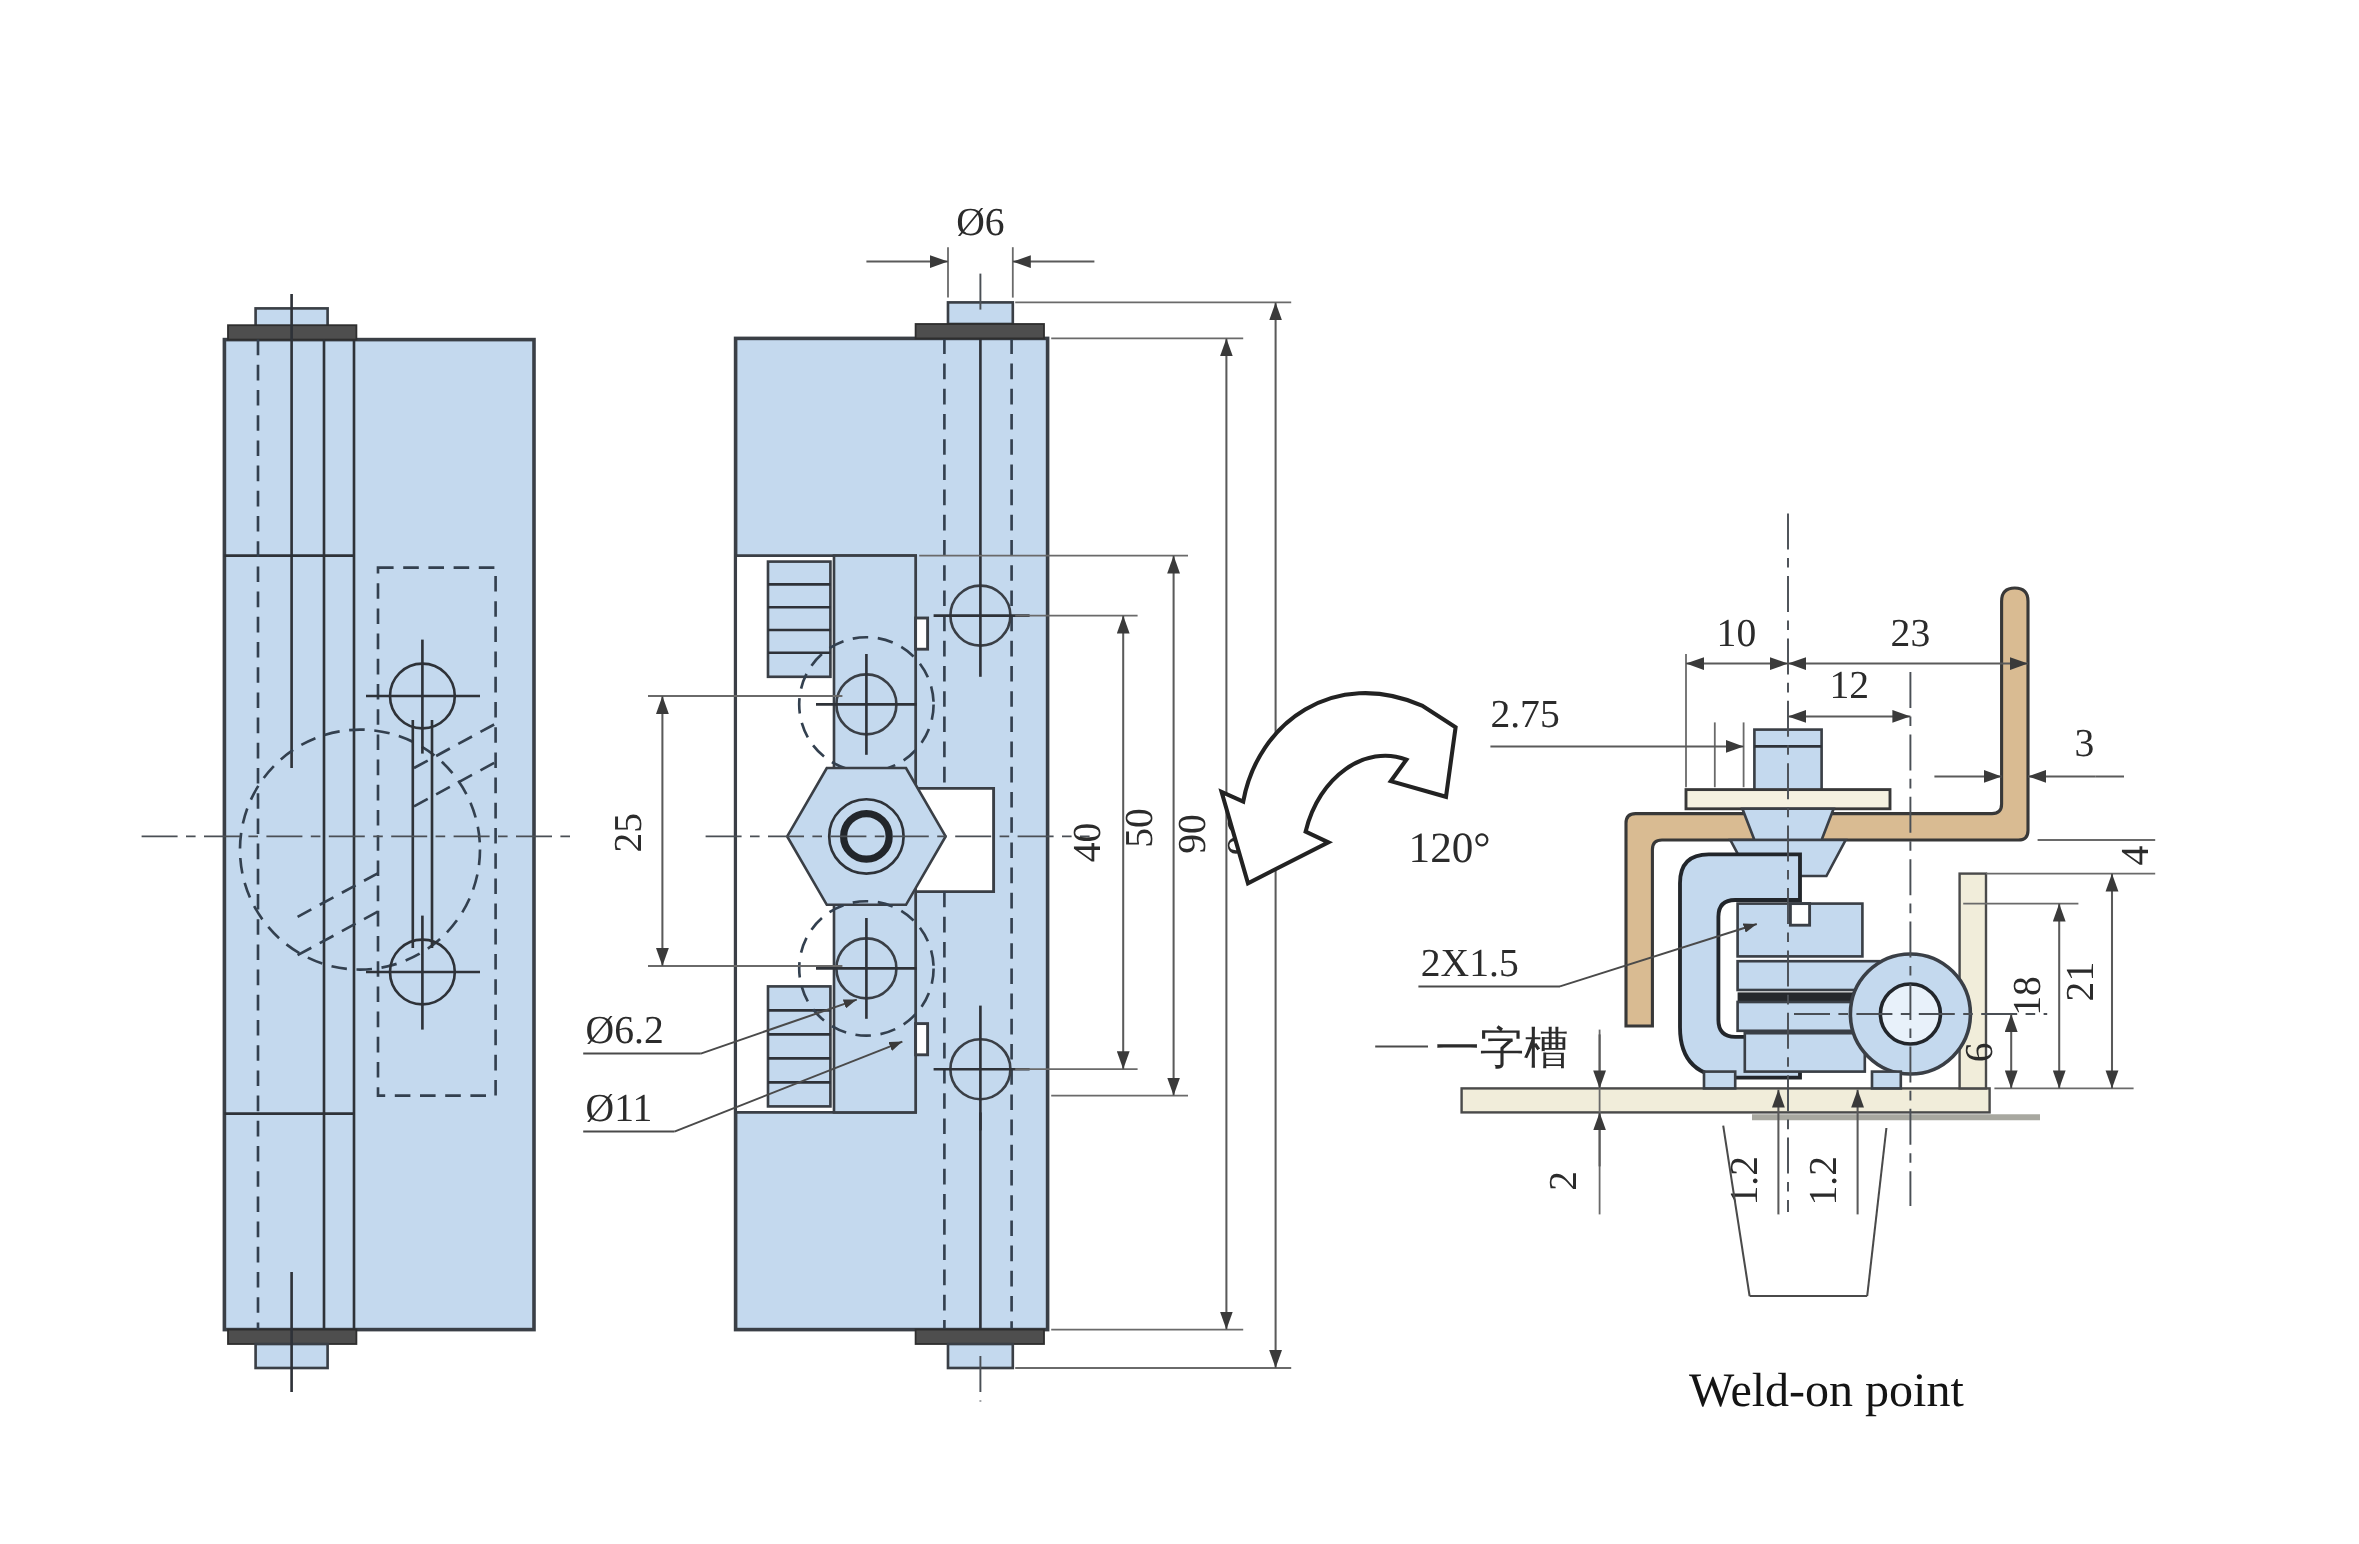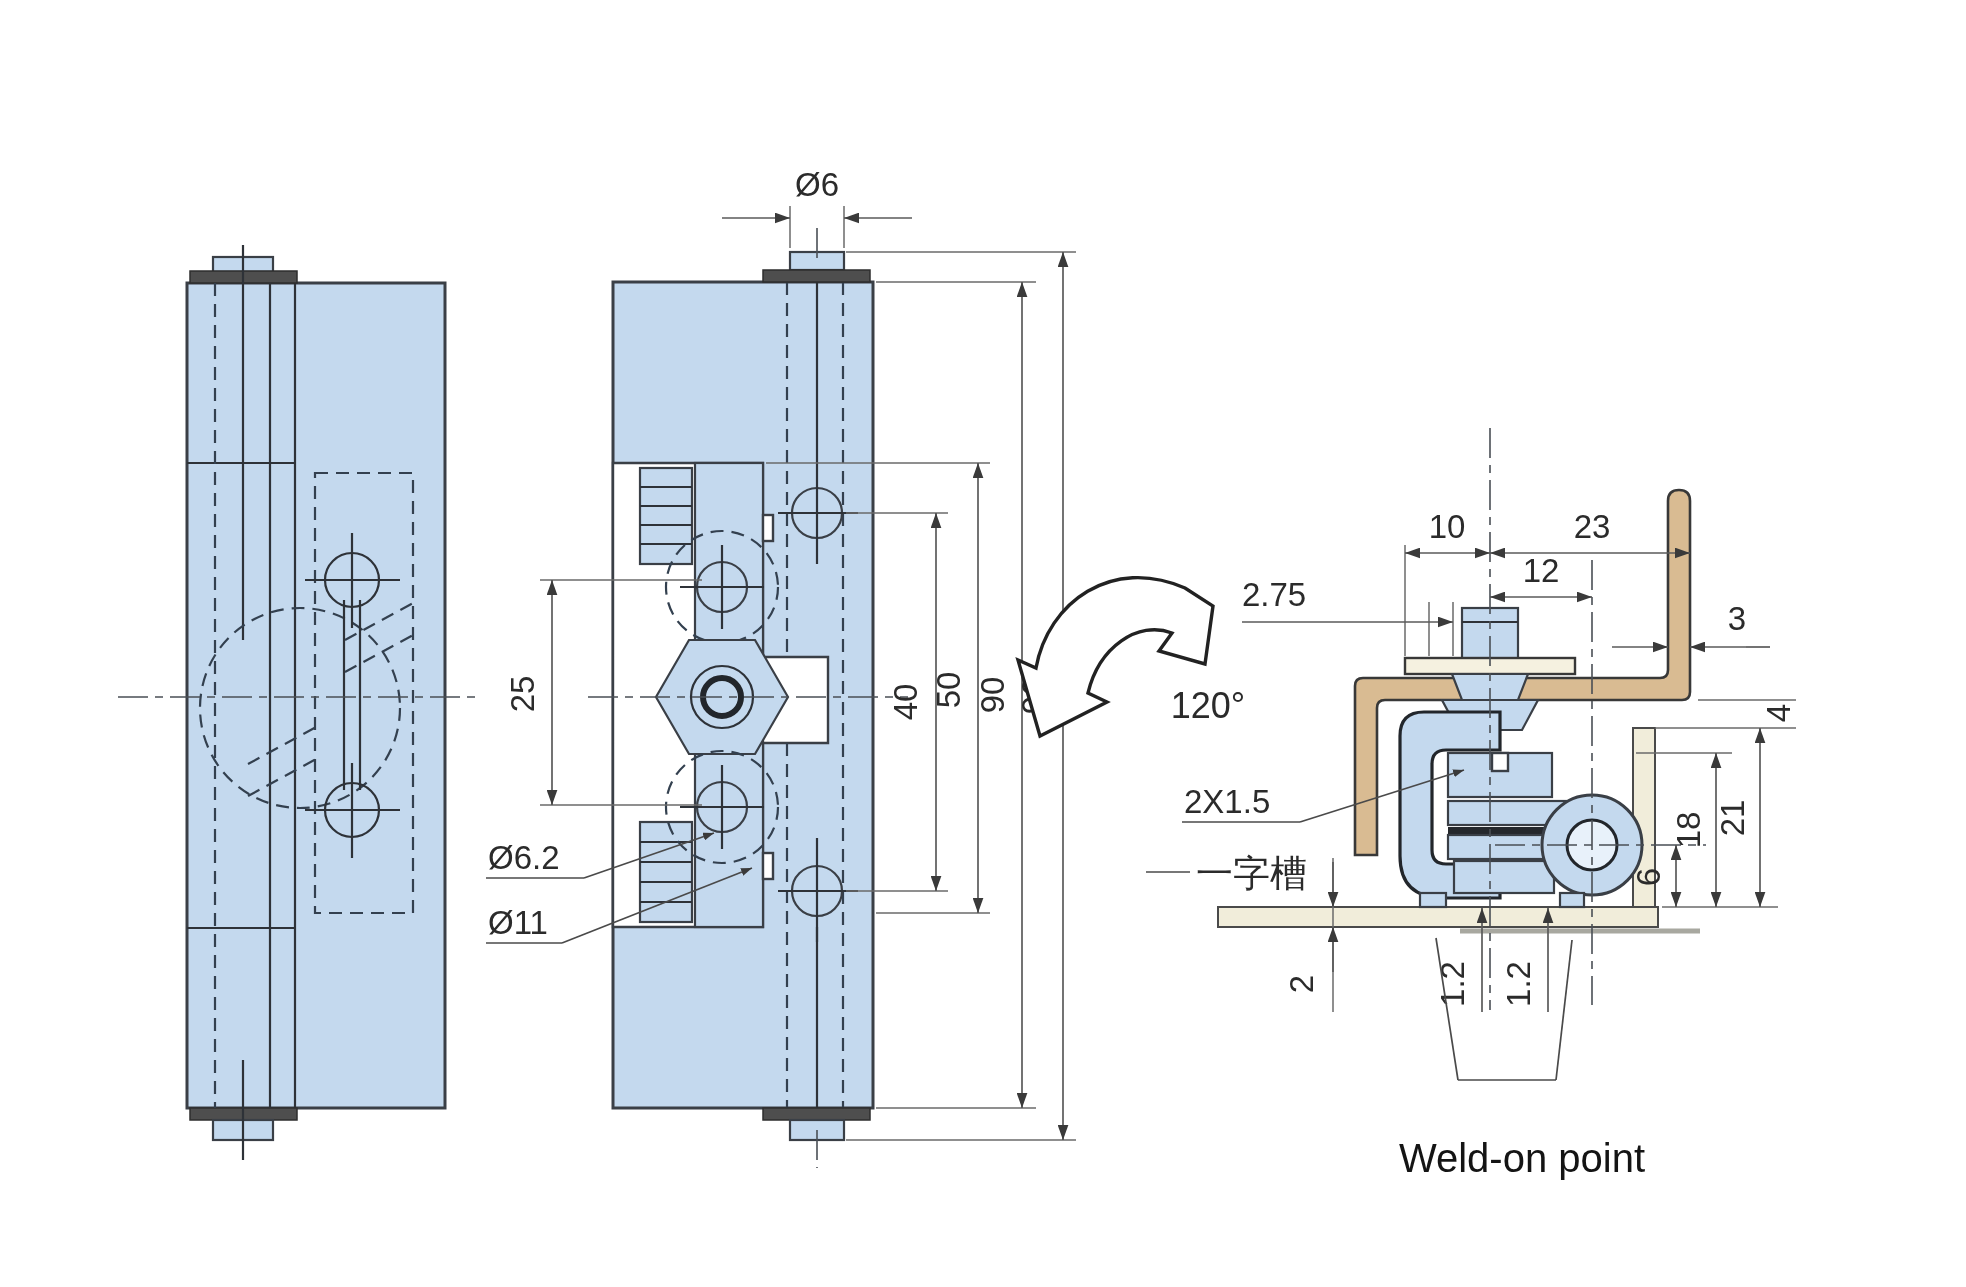--- a/index.html
+++ b/index.html
@@ -1,17 +1,17 @@
 <!DOCTYPE html>
 <html><head>
 <meta charset="utf-8">
 <style>
   html,body{margin:0;padding:0;background:#ffffff;}
   #stage{position:relative;width:1796px;height:1287px;background:#ffffff;overflow:hidden;
-         font-family:Liberation Sans, sans-serif;}
+         font-family:Liberation Serif, serif;}
   svg{position:absolute;left:0;top:0;}
   .part   {fill:#c4d9ee;stroke:#3a3f46;stroke-width:3;}
   .part2  {fill:#c4d9ee;stroke:#3a3f46;stroke-width:2.2;}
   .whitecut{fill:#ffffff;stroke:#3a3f46;stroke-width:2.4;}
   .darkcap{fill:#4e4e4e;stroke:#2e2e2e;stroke-width:1.5;}
   .tan    {fill:#d9bb92;stroke:#383838;stroke-width:2.6;}
   .cream  {fill:#f1edda;stroke:#4a4a4a;stroke-width:2;}
   .washer {fill:#f5f1e0;stroke:#383838;stroke-width:2.4;}
   .oln    {stroke:#2e3238;stroke-width:2.2;fill:none;}
   .hid    {stroke:#33404f;stroke-width:2.2;fill:none;stroke-dasharray:13 8;}

